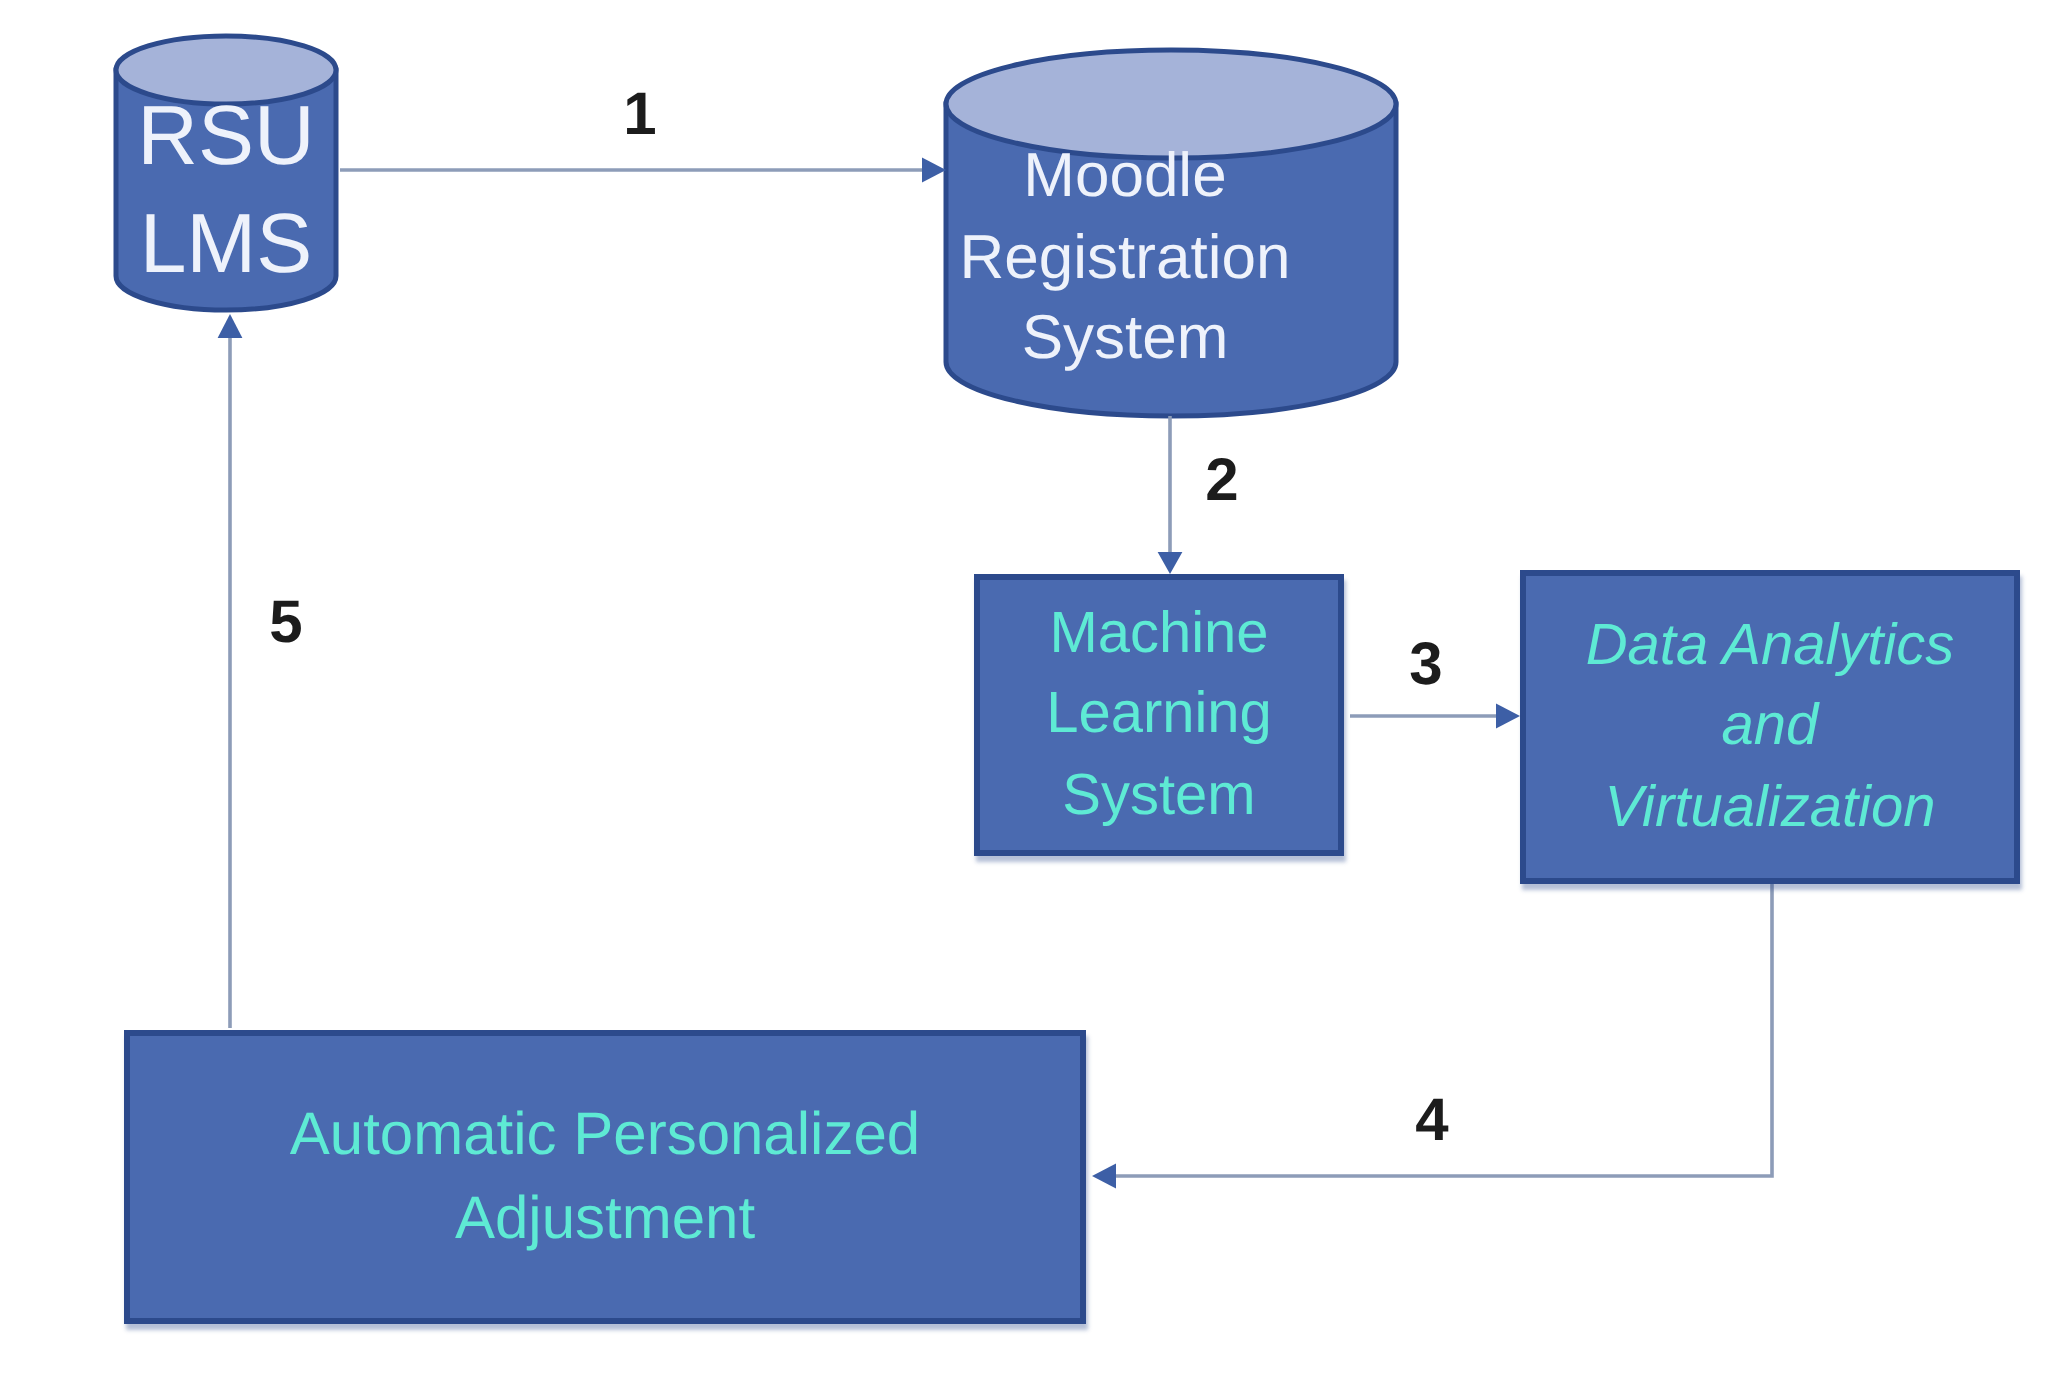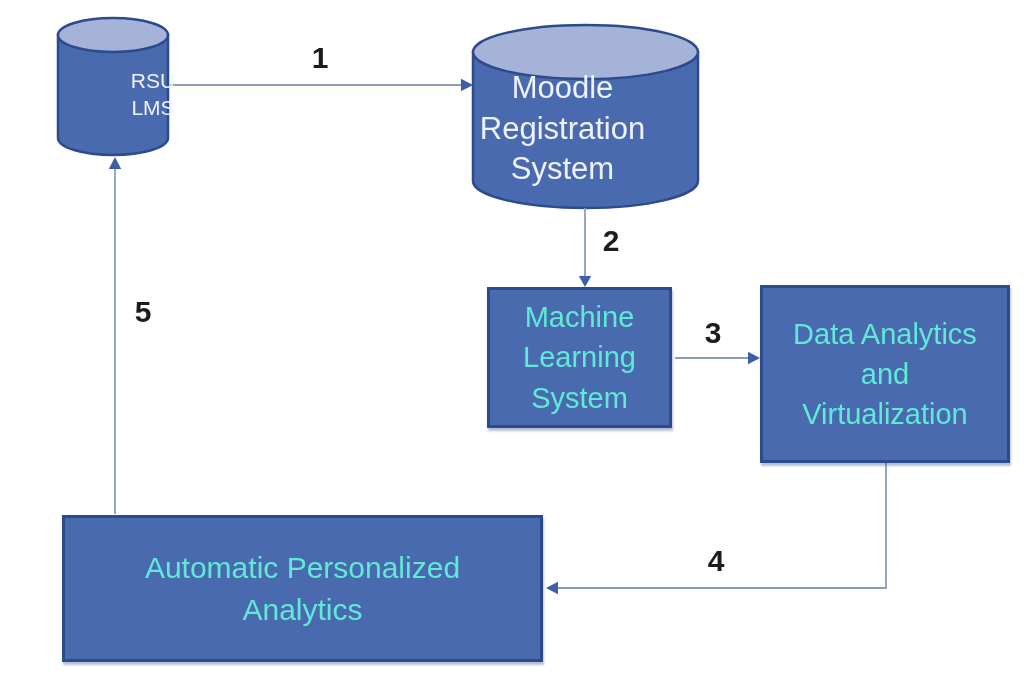--- a/index.html
+++ b/index.html
@@ -41,21 +41,21 @@
   .edge-label {
     position: absolute;
     transform: translate(-50%, -50%);
     font-size: 30px;
     font-weight: 600;
     color: #1c1c1c;
     line-height: 1;
   }
 
   
-  .lbl-rsu      { font-size: 21px; line-height: 1.28; padding-left: 40px; }
+  .lbl-rsu      { font-size: 42px; line-height: 1.28; }
   .lbl-moodle   { font-size: 31px; line-height: 1.32; }
   .lbl-ml       { font-size: 29px; line-height: 1.38; }
   .lbl-da       { font-size: 29px; line-height: 1.38; }
   .lbl-apa      { font-size: 30px; line-height: 1.40; }
 </style>
 </head>
 <body>
 
 <div class="canvas">
 
@@ -93,29 +93,29 @@
   <div class="cyl-label lbl-moodle" style="left:473px; top:56px; width:179px; height:146px;">Moodle
 Registration
 System</div>
 
   <div class="node-rect" style="left:487px; top:287px; width:185px; height:141px;">
     <div class="node-label lbl-ml">Machine
 Learning
 System</div>
   </div>
 
-  <div class="node-rect" style="left:760px; top:285px; width:250px; height:178px;">
+  <div class="node-rect" style="left:760px; top:285px; width:250px; height:157px;font-style:italic;">
     <div class="node-label lbl-da">Data Analytics
 and
 Virtualization</div>
   </div>
 
   <div class="node-rect" style="left:62px; top:515px; width:481px; height:147px;">
     <div class="node-label lbl-apa">Automatic Personalized
-Analytics</div>
+Adjustment</div>
   </div>
 
   <div class="edge-label" style="left:320px; top:58px;">1</div>
 
   <div class="edge-label" style="left:611px; top:241px;">2</div>
 
   <div class="edge-label" style="left:713px; top:333px;">3</div>
 
   <div class="edge-label" style="left:716px; top:561px;">4</div>
 

